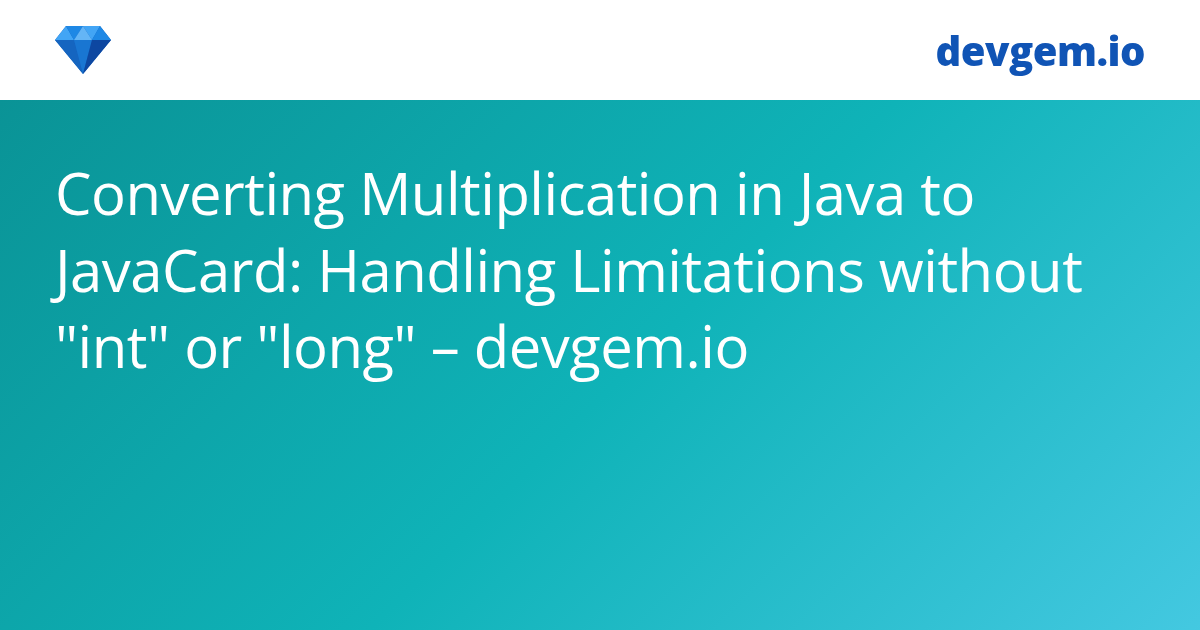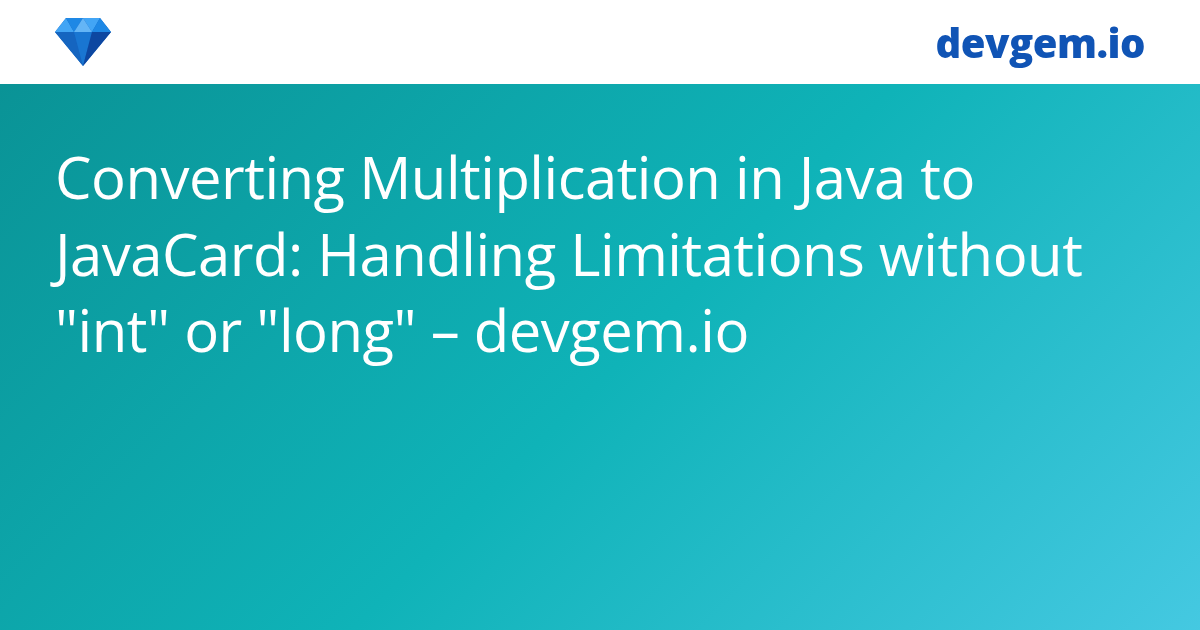--- a/index.html
+++ b/index.html
@@ -7,21 +7,21 @@
       padding: 0;
       box-sizing: border-box;
     }
     body {
       width: 1200px;
       height: 630px;
       font-family: -apple-system, BlinkMacSystemFont, 'Segoe UI', 'Open Sans', Helvetica, Arial, sans-serif;
       overflow: hidden;
     }
     .header {
-      height: 84px;
+      height: 100px;
       background: #ffffff;
       display: flex;
       align-items: center;
       justify-content: space-between;
       padding: 0 55px;
     }
     .logo-icon {
       width: 56px;
       height: 56px;
       display: flex;

